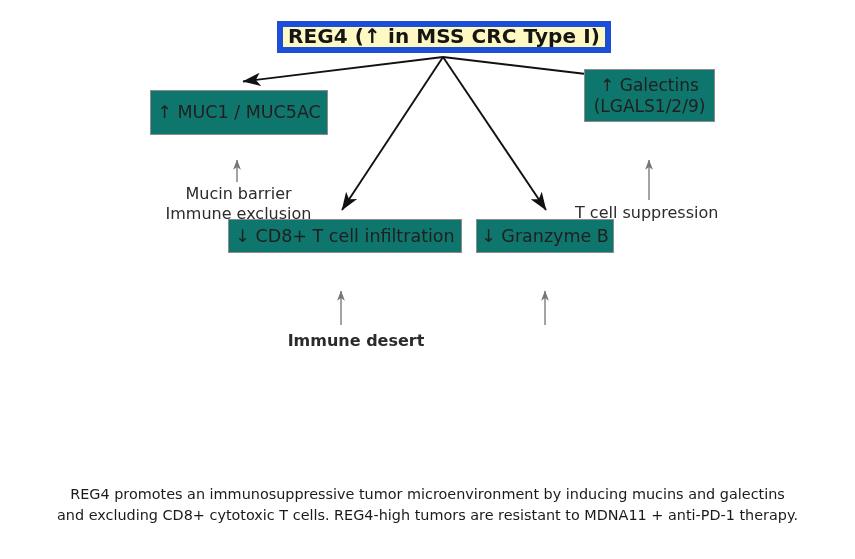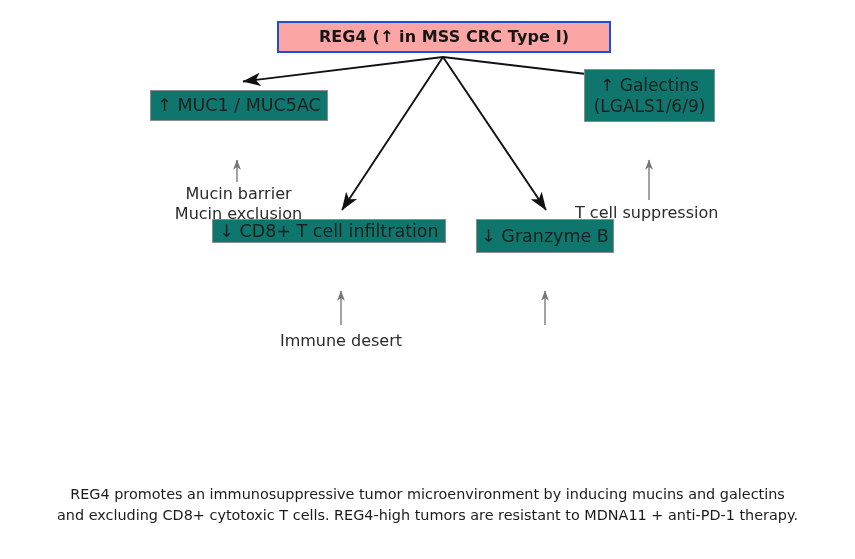--- a/index.html
+++ b/index.html
@@ -40,52 +40,52 @@
     text-align: center;
     line-height: 1.18;
     white-space: nowrap;
   }
   
   .node-title {
     left: 277px;
     top: 21px;
     width: 334px;
     height: 32px;
-    background: #fca5a5;
-    border: 2px solid #1d4ed8;
-    font-size: 16px;
+    background: #fef9c3;
+    border: 6px solid #1d4ed8;
+    font-size: 20px;
     font-weight: bold;
     letter-spacing: 0.1px;
     color: #151515;
   }
   
   .node-box {
     background: #0f766e;
     border: 1.6px solid #8c8c8c;
     font-size: 17.5px;
     color: #1f1f1f;
   }
   .node-muc {
     left: 150px;
     top: 90px;
     width: 178px;
-    height: 31px;
+    height: 45px;
   }
   .node-gal {
     left: 584px;
     top: 69px;
     width: 131px;
     height: 53px;
     font-size: 17px;
   }
   .node-cd8 {
-    left: 212px;
+    left: 228px;
     top: 219px;
     width: 234px;
-    height: 24px;
+    height: 34px;
   }
   .node-gzb {
     left: 476px;
     top: 219px;
     width: 138px;
     height: 34px;
   }
   
   .annot {
     position: absolute;
@@ -99,23 +99,24 @@
     left: 160px;
     top: 184px;
     width: 157px;
   }
   .annot-tcell {
     left: 575px;
     top: 203px;
     width: 140px;
   }
   .annot-desert {
-    left: 272px;
+    left: 287px;
     top: 331px;
     width: 138px;
+    font-weight: bold;
   }
   .annot-redcyto {
     left: 462px;
     top: 331px;
     width: 166px;
   }
   
   .caption {
     position: absolute;
     left: 0;
@@ -161,34 +162,34 @@
   <div class="node node-title">
     <span>REG4 (↑ in MSS CRC Type I)</span>
   </div>
 
   <div class="node node-box node-muc">
     <span>↑ MUC1 / MUC5AC</span>
   </div>
 
   <div class="node node-box node-gal">
     <span>↑ Galectins</span>
-    <span>(LGALS1/6/9)</span>
+    <span>(LGALS1/2/9)</span>
   </div>
 
   <div class="node node-box node-cd8">
     <span>↓ CD8+ T cell infiltration</span>
   </div>
 
   <div class="node node-box node-gzb">
     <span>↓ Granzyme B</span>
   </div>
 
   <div class="annot annot-mucin">
     <div>Mucin barrier</div>
-    <div>Mucin exclusion</div>
+    <div>Immune exclusion</div>
   </div>
 
   <div class="annot annot-tcell">
     <div>T cell suppression</div>
   </div>
 
   <div class="annot annot-desert">
     <div>Immune desert</div>
   </div>
 

